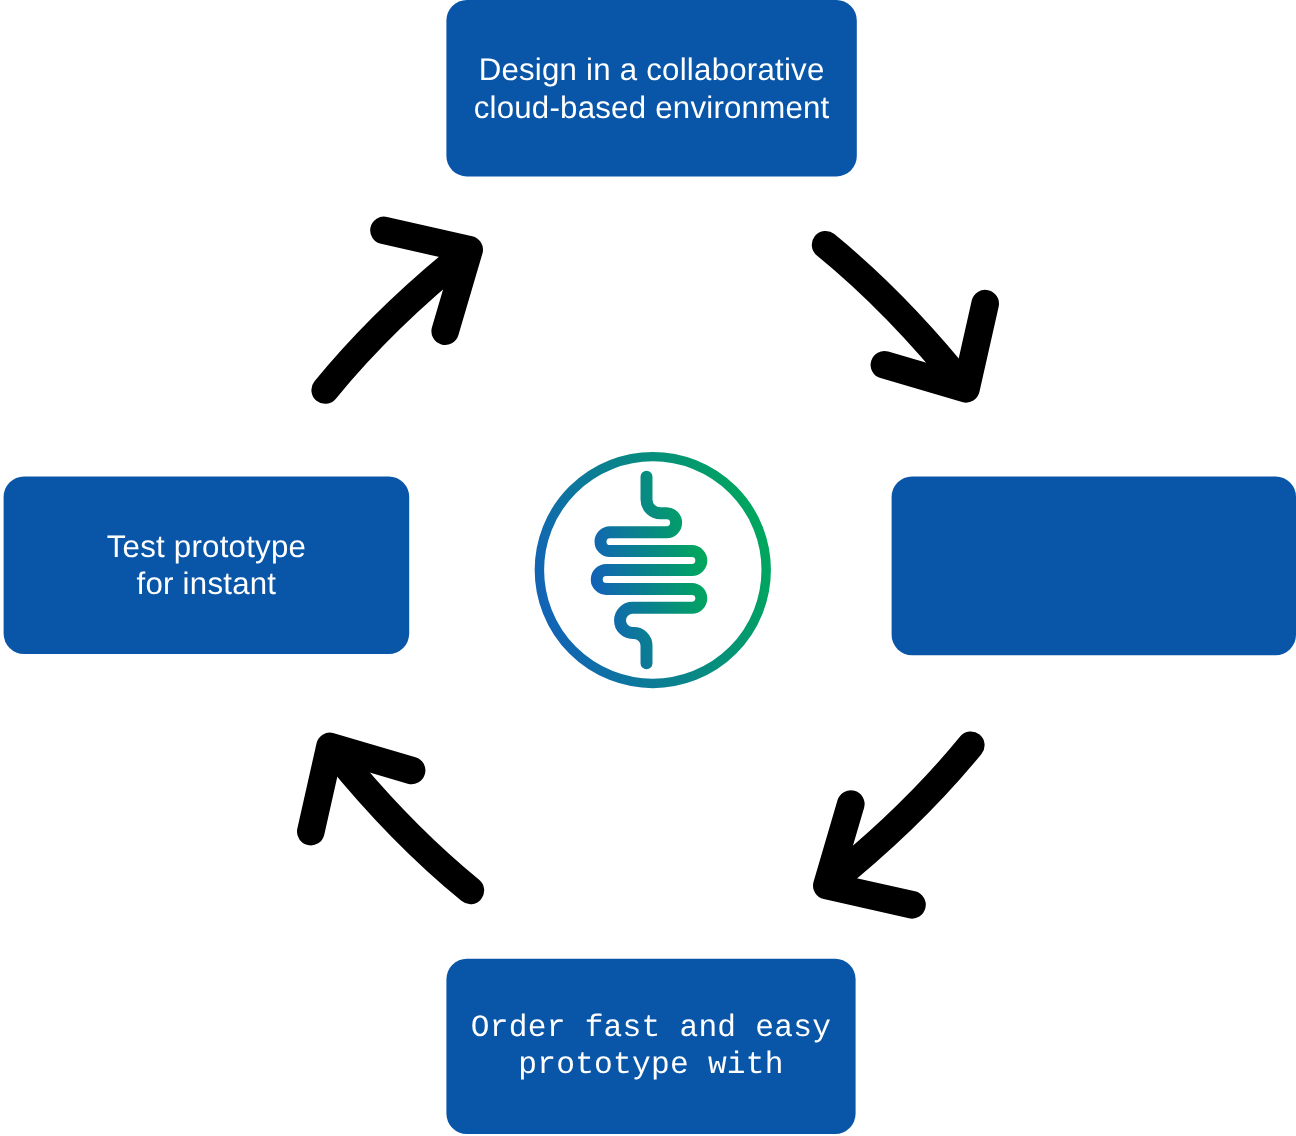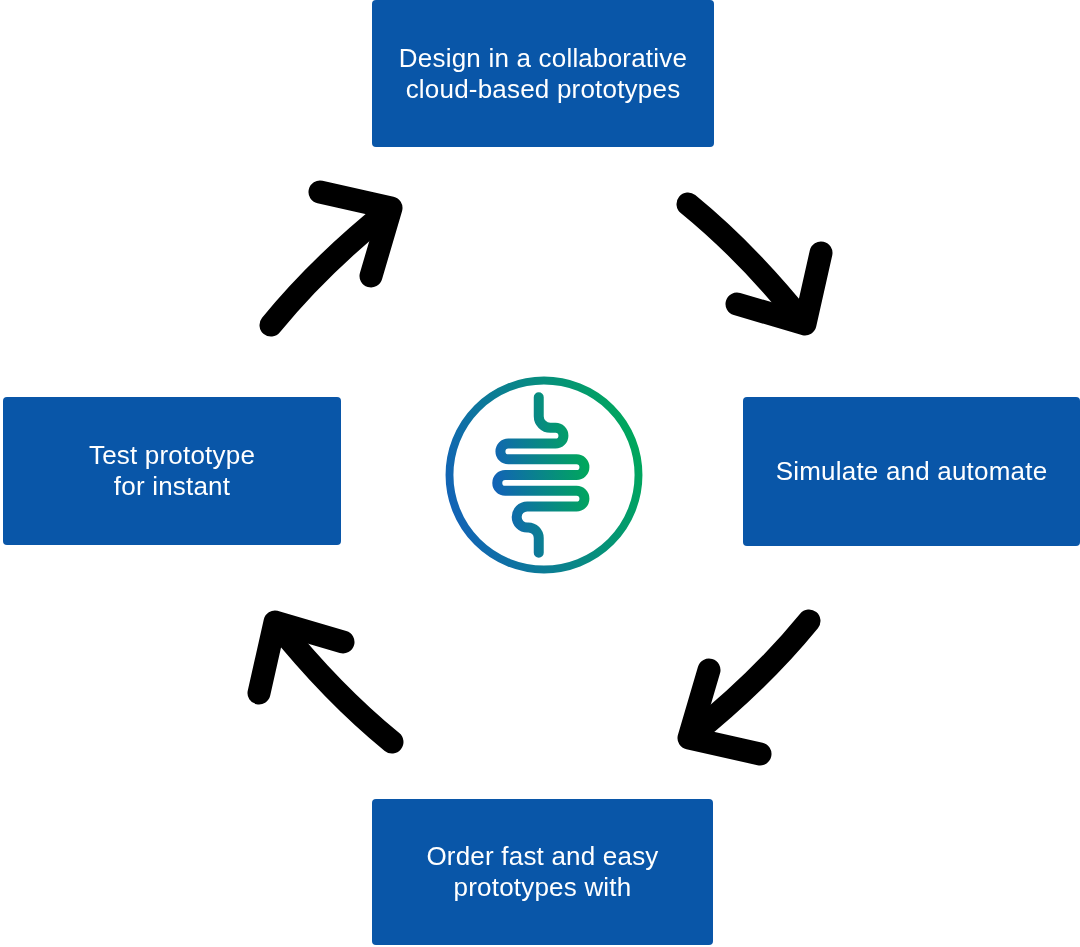--- a/index.html
+++ b/index.html
@@ -8,34 +8,34 @@
     width: 1080px;
     height: 947px;
     background: var(--background, #fff);
     overflow: hidden;
     font-family: "Liberation Sans", sans-serif;
   }
   .node {
     position: absolute;
     background: var(--node_bg, #0956A8);
     color: var(--node_text, #fff);
-    border-radius: 4px;
+    border-radius: 17px;
     display: flex;
     flex-direction: column;
     justify-content: center;
     align-items: center;
     text-align: center;
     font-size: 26px;
     line-height: 31px;
     letter-spacing: 0.2px;
   }
   .node span { display: block; }
   #node-top    { left: 372px; top: 0;     width: 342px; height: 147px; }
   #node-right  { left: 743px; top: 397px; width: 337px; height: 149px; }
-  #node-bottom { left: 372px; top: 799px; width: 341px; height: 146px; }
+  #node-bottom { left: 372px; top: 799px; width: 341px; height: 146px; font-family: Liberation Mono, monospace; }
   #node-left   { left: 3px;   top: 397px; width: 338px; height: 148px; }
   svg.arrows {
     position: absolute;
     left: 0; top: 0;
     width: 1080px; height: 947px;
     stroke: var(--arrow, #000);
     stroke-width: 23;
     stroke-linecap: round;
     stroke-linejoin: round;
     fill: none;
@@ -89,30 +89,29 @@
          A 7.5 7.5 0 0 1 131 100 L 63 100
          A 7.5 7.5 0 0 0 63 115 L 131 115
          A 7.5 7.5 0 0 1 131 130 L 84 130
          A 10 10 0 0 0 74 140
          A 10 10 0 0 0 84 150 L 85 150
          A 10 10 0 0 1 95 160 V 174"></path>
   </svg>
 
   <div class="node" id="node-top">
     <span>Design in a collaborative</span>
-    <span>cloud-based prototypes</span>
+    <span>cloud-based environment</span>
   </div>
 
   <div class="node" id="node-right">
-    <span>Simulate and automate</span>
   </div>
 
   <div class="node" id="node-bottom">
     <span>Order fast and easy</span>
-    <span>prototypes with</span>
+    <span>prototype with</span>
   </div>
 
   <div class="node" id="node-left">
     <span>Test prototype</span>
     <span>for instant</span>
   </div>
 
 </div>
 
 </body></html>

